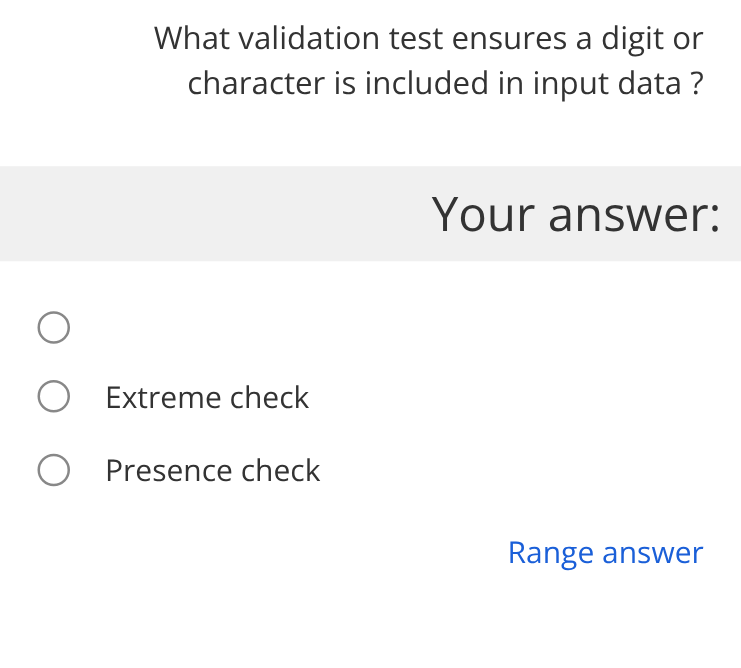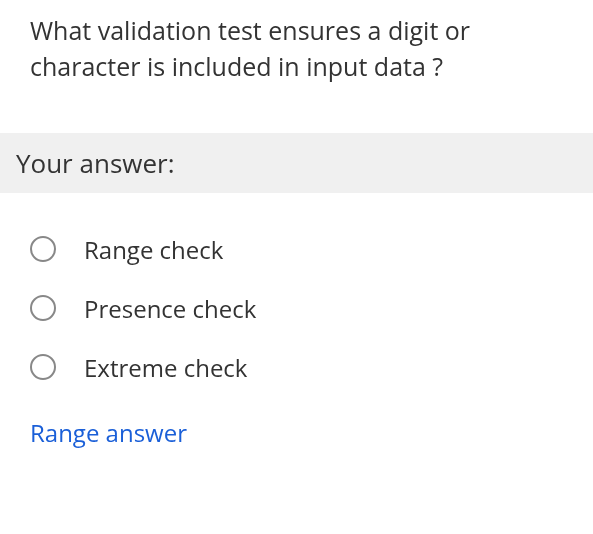--- a/index.html
+++ b/index.html
@@ -1,18 +1,19 @@
 <!DOCTYPE html>
 <html><head>
   <meta charset="utf-8">
   <style>
     * {
       margin: 0;
       padding: 0;
       box-sizing: border-box;
+      text-align: right;
     }
     body {
       font-family: 'Open Sans', -apple-system, BlinkMacSystemFont, 'Segoe UI', Arial, sans-serif;
       width: 593px;
       height: 534px;
       background: #ffffff;
       color: #333333;
       overflow: hidden;
     }
     .question-container {
@@ -21,21 +22,21 @@
     .question-text {
       font-size: 25px;
       font-weight: 400;
       line-height: 1.45;
       color: #333;
     }
     .answer-header {
       margin-top: 48px;
       background: #f0f0f0;
       padding: 12px 16px;
-      font-size: 26px;
+      font-size: 38px;
       font-weight: 400;
       color: #333;
     }
     .options-container {
       margin-top: 40px;
       padding: 0 30px;
     }
     .option-row {
       display: flex;
       align-items: center;
@@ -73,31 +74,30 @@
 <div class="question-container">
   <p class="question-text">What validation test ensures a digit or character is included in input data ?</p>
 </div>
 
 <div class="answer-header">Your answer:</div>
 
 <div class="options-container">
 
   <div class="option-row">
     <span class="radio-circle"></span>
-    <span class="option-label">Range check</span>
+  </div>
+
+  <div class="option-row">
+    <span class="radio-circle"></span>
+    <span class="option-label">Extreme check</span>
   </div>
 
   <div class="option-row">
     <span class="radio-circle"></span>
     <span class="option-label">Presence check</span>
-  </div>
-
-  <div class="option-row">
-    <span class="radio-circle"></span>
-    <span class="option-label">Extreme check</span>
   </div>
 
 </div>
 
 <div class="clear-answer">Range answer</div>
 
 
 
 
 </body></html>

